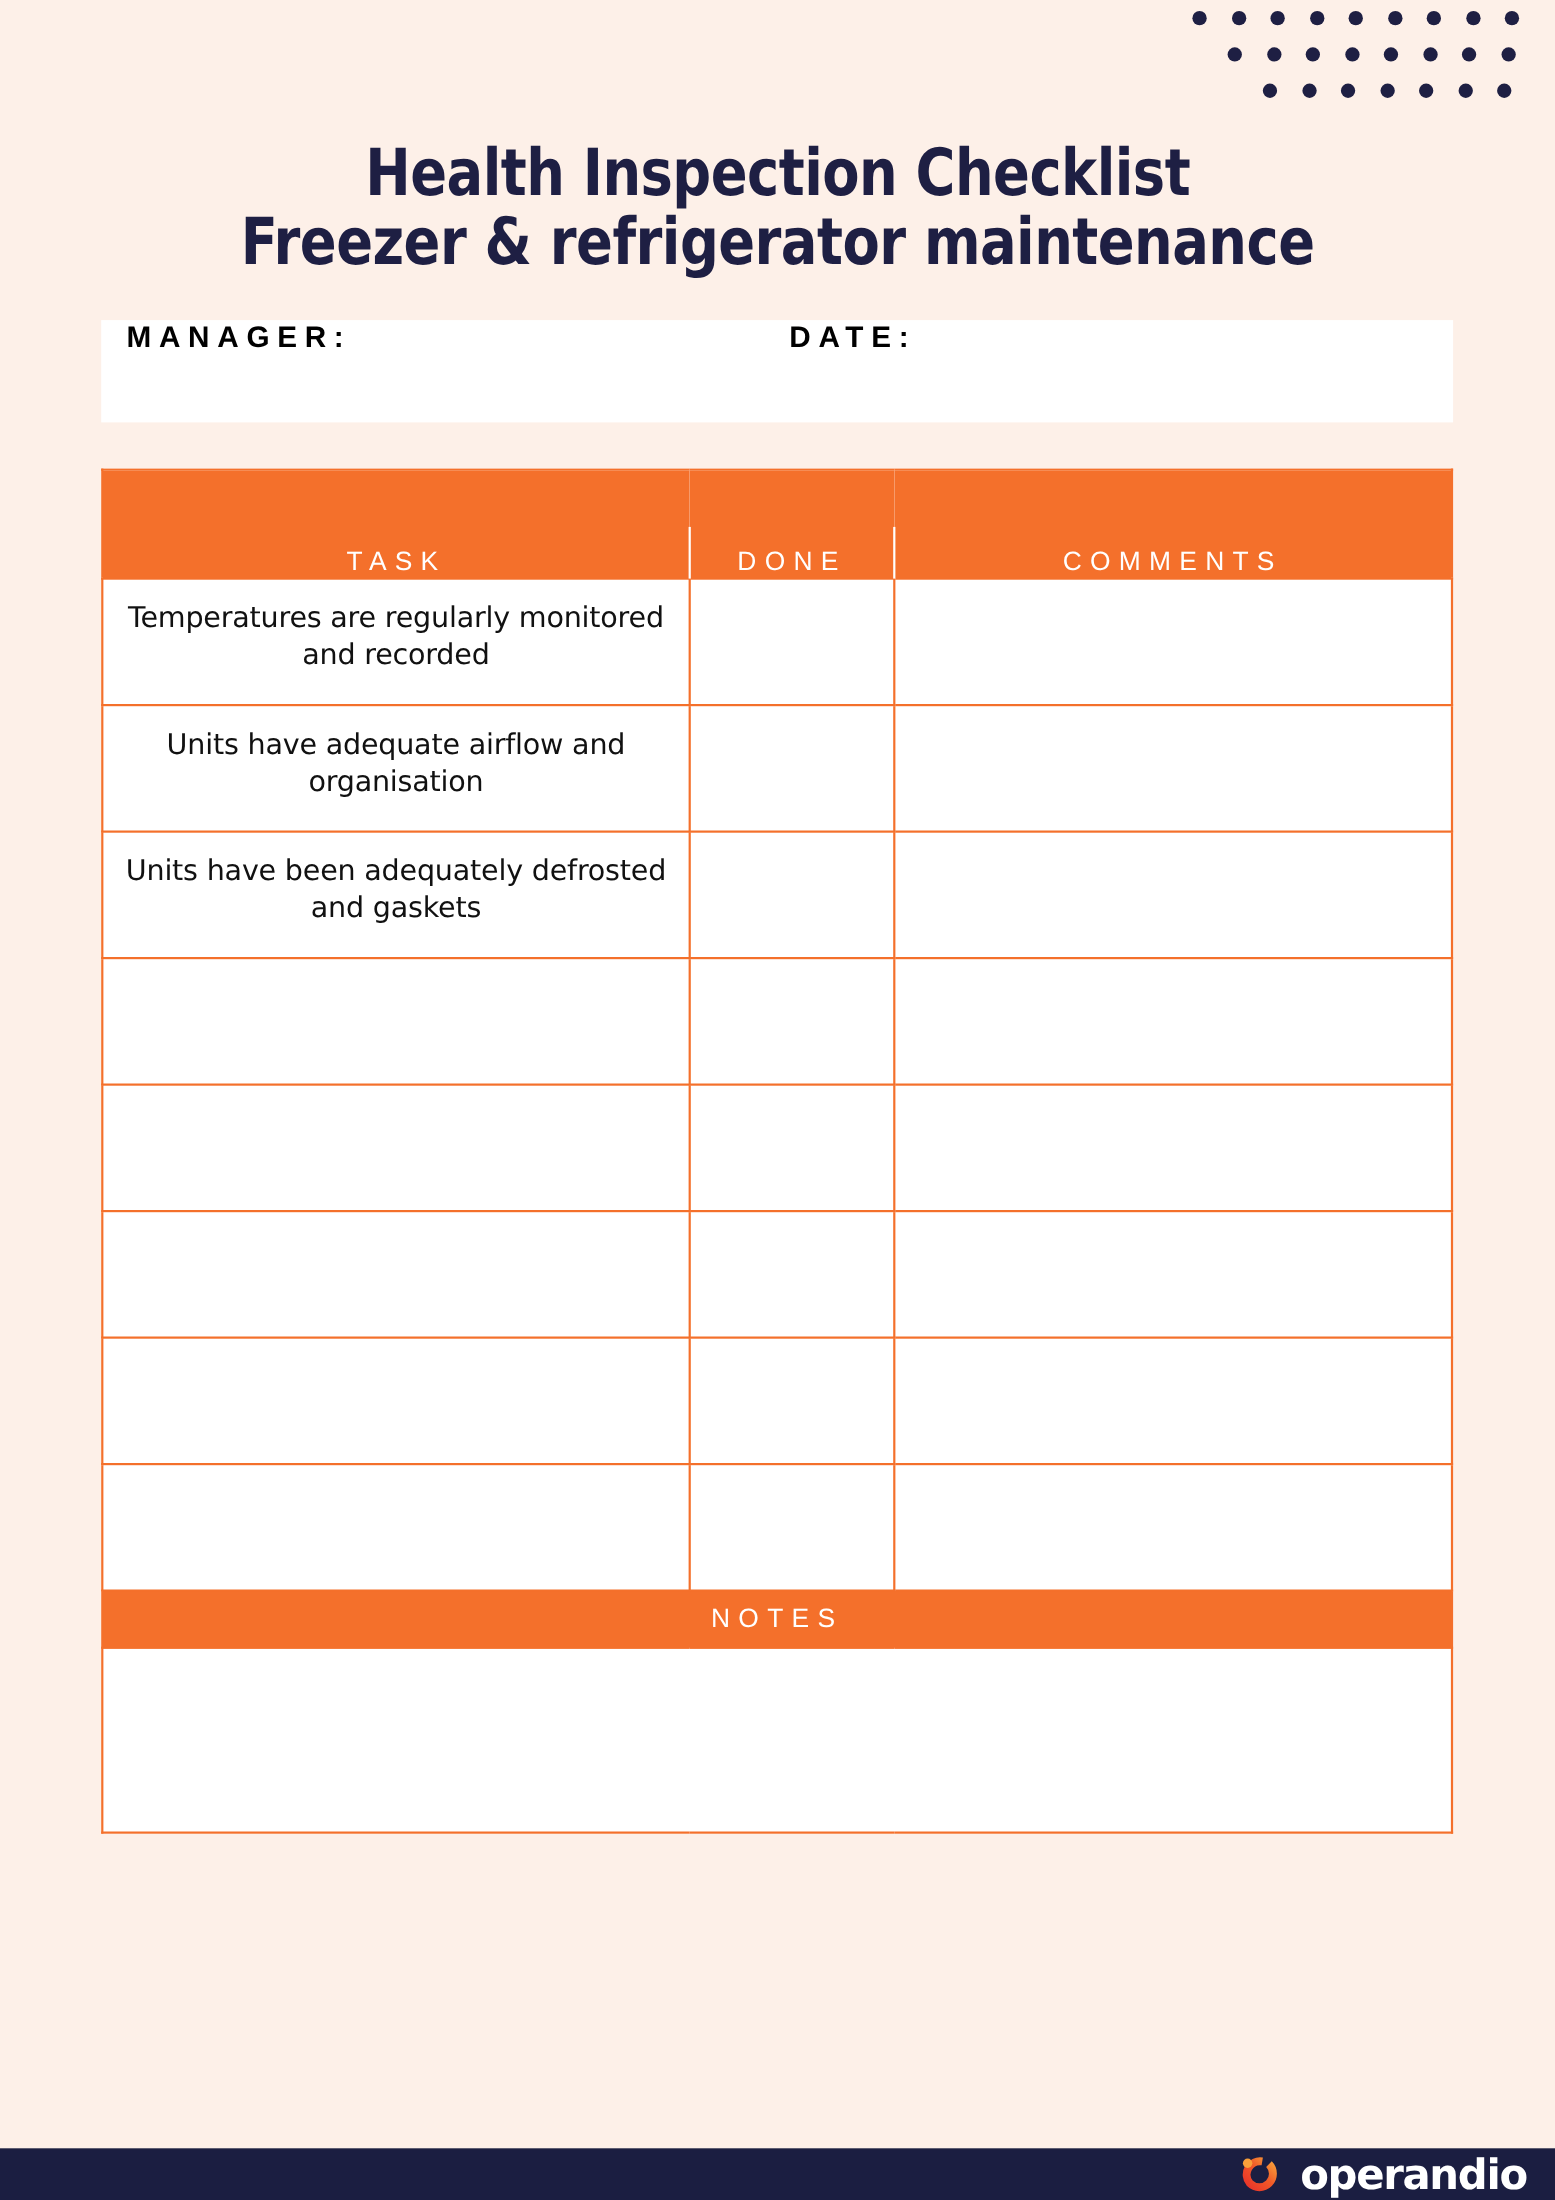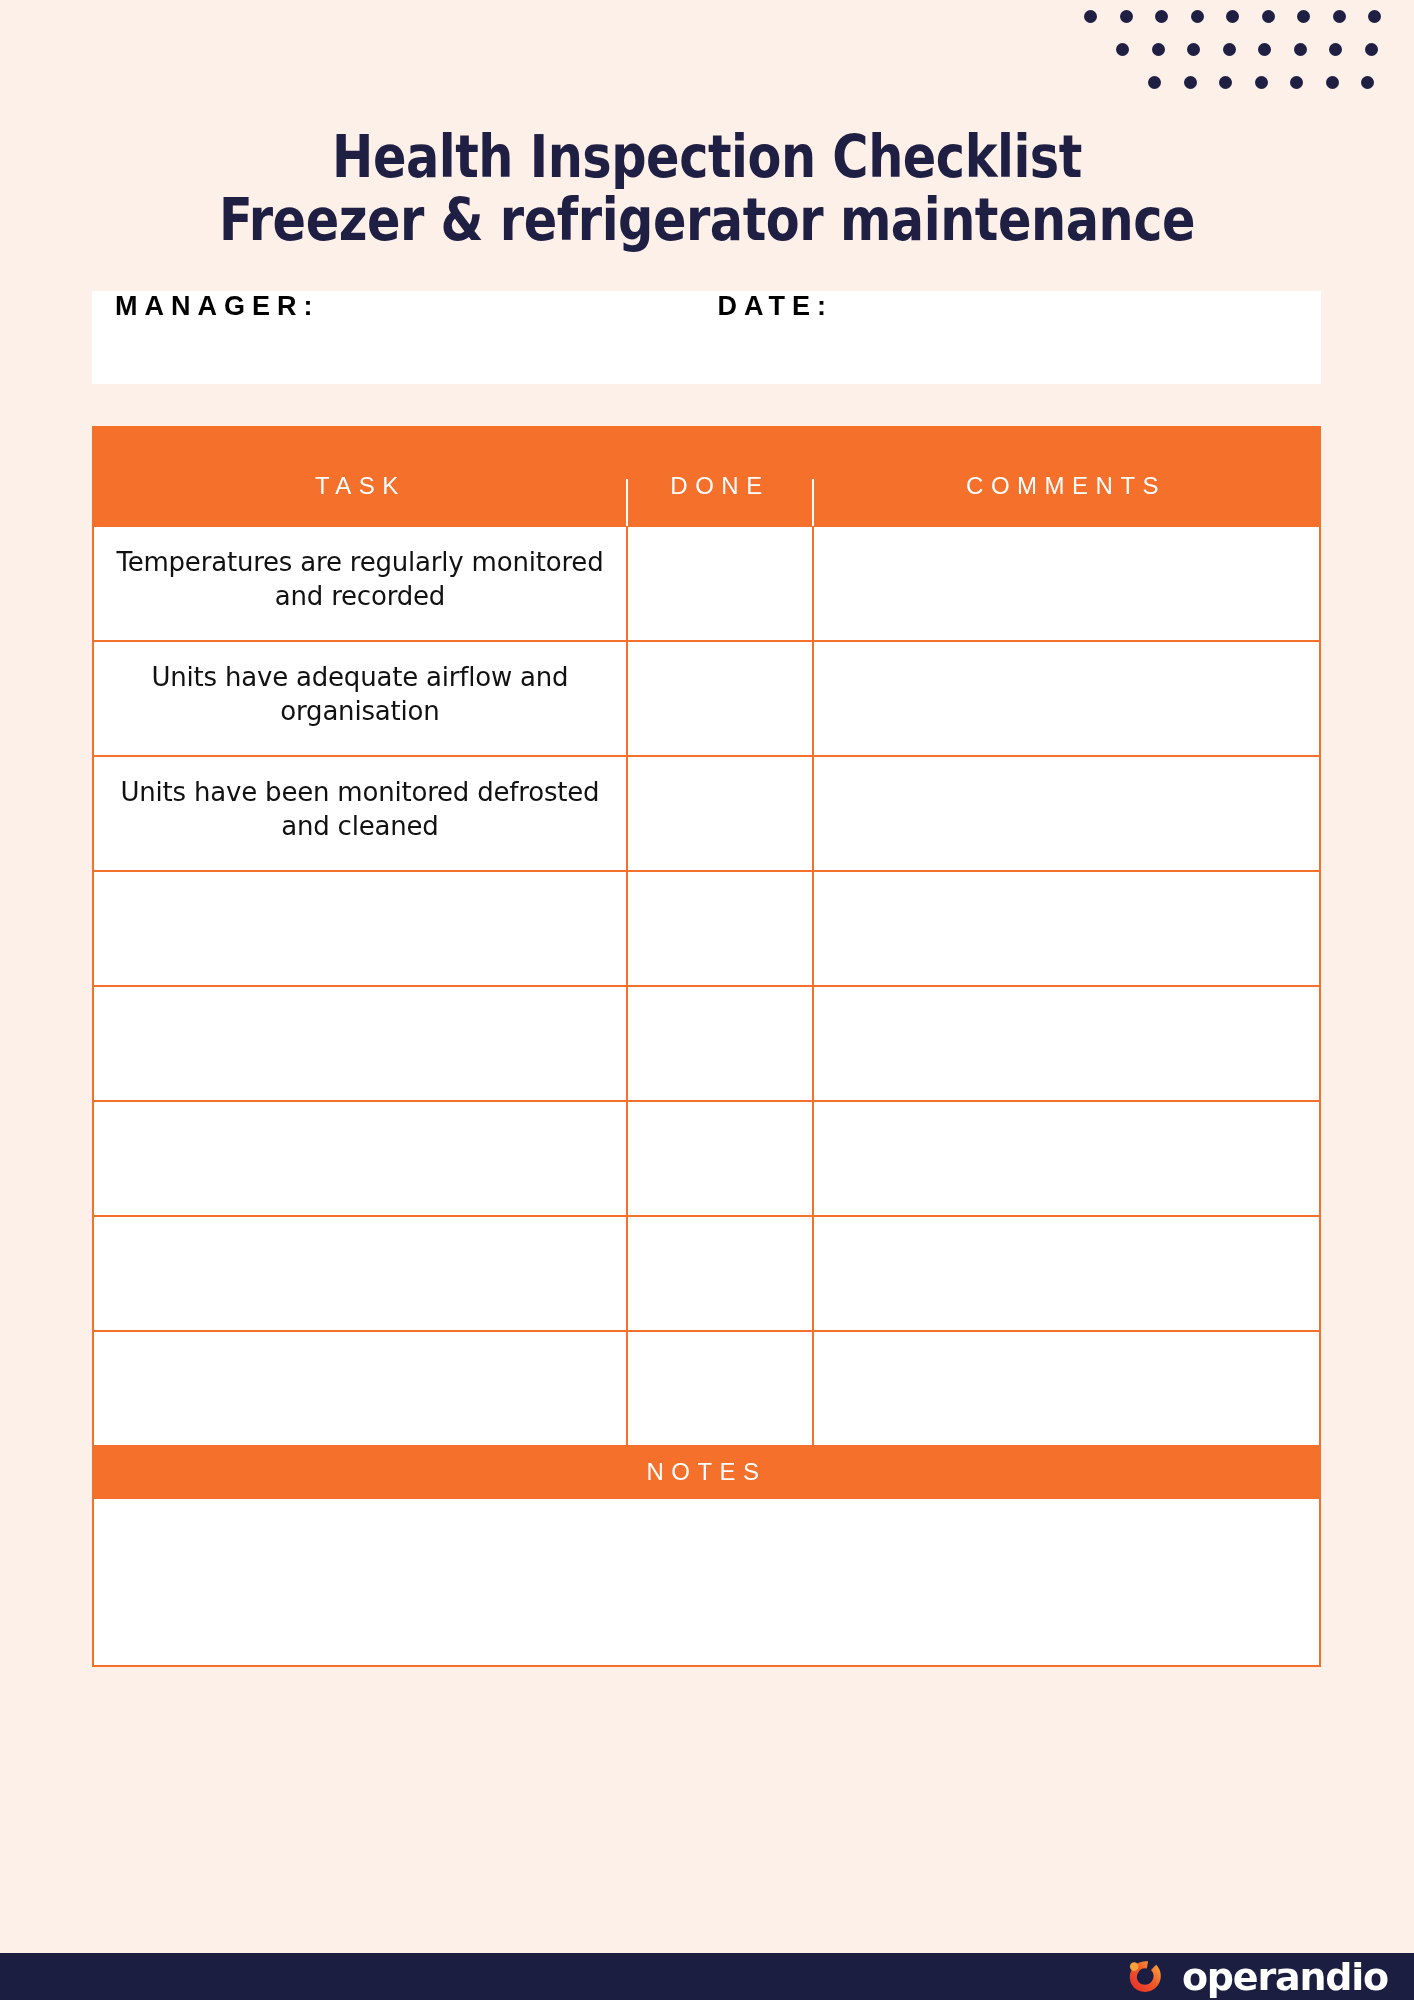--- a/index.html
+++ b/index.html
@@ -98,21 +98,20 @@
     height: 99px;
     position: relative;
   }
   .th {
     color: #ffffff;
     font-size: 24px;
     letter-spacing: 7.5px;
     font-weight: normal;
     text-align: center;
     vertical-align: bottom;
-    padding-bottom: 25px;
     font-family: "Liberation Sans", sans-serif;
     border: none;
   }
   .col-task     { width: 533px; }
   .col-done     { width: 186px; }
   .col-comments { width: 506px; }
 
   
   .head-divider {
     position: absolute;
@@ -247,21 +246,21 @@
       <td class="task-cell col-task">Temperatures are regularly monitored and recorded</td>
       <td class="col-done"></td>
       <td class="col-comments"></td>
     </tr>
     <tr class="body-row">
       <td class="task-cell col-task">Units have adequate airflow and organisation</td>
       <td class="col-done"></td>
       <td class="col-comments"></td>
     </tr>
     <tr class="body-row">
-      <td class="task-cell col-task">Units have been monitored defrosted and cleaned</td>
+      <td class="task-cell col-task">Units have been adequately defrosted and gaskets</td>
       <td class="col-done"></td>
       <td class="col-comments"></td>
     </tr>
     <tr class="body-row">
       <td class="task-cell col-task"></td>
       <td class="col-done"></td>
       <td class="col-comments"></td>
     </tr>
     <tr class="body-row">
       <td class="task-cell col-task"></td>

